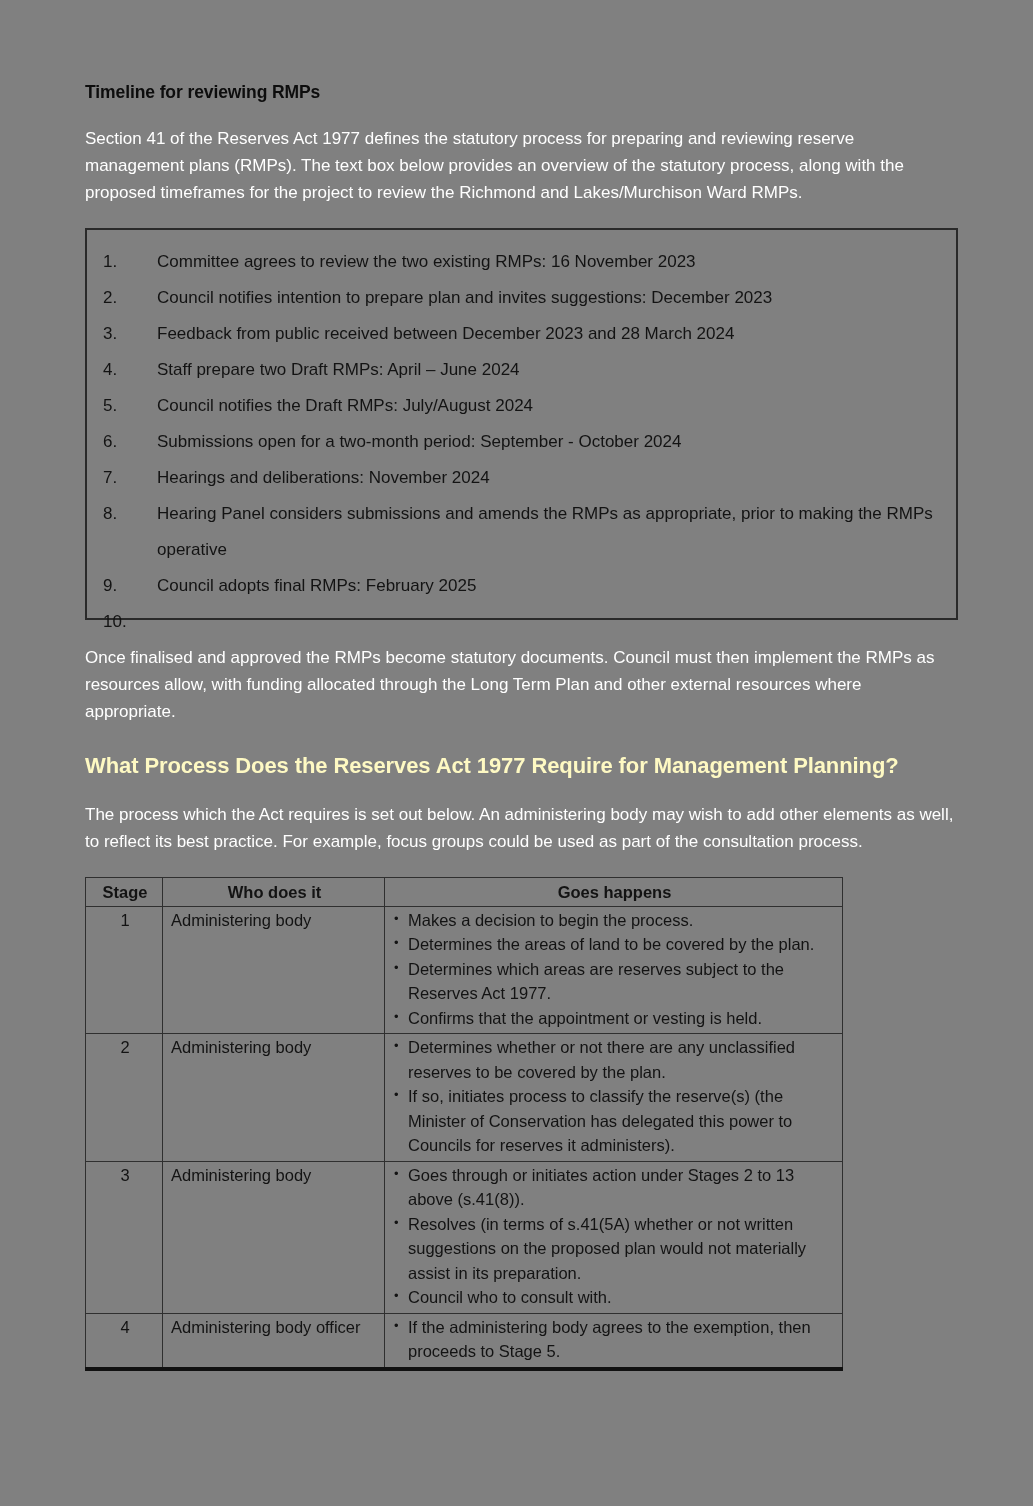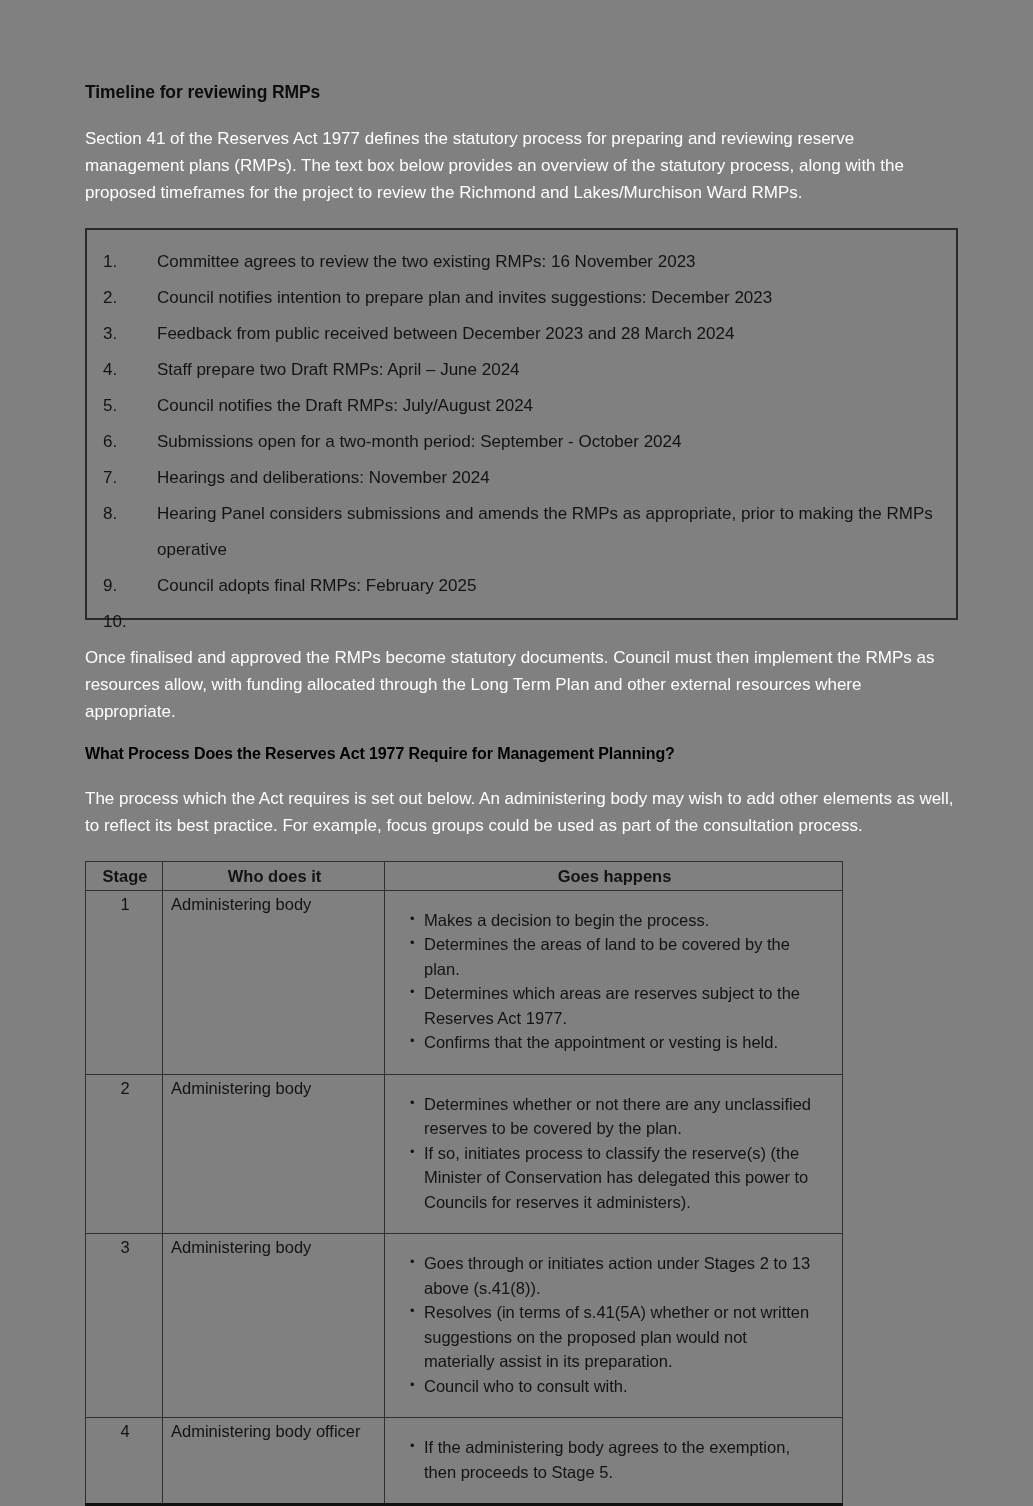--- a/index.html
+++ b/index.html
@@ -31,34 +31,34 @@
   }
 
   h1.doc-heading {
     font-size: 17.5px;
     font-weight: bold;
     margin: 0 0 22px 0;
     letter-spacing: -0.1px;
     color: #0d0d0d;
   }
   h2.doc-heading {
-    font-size: 16px;
+    font-size: 22px;
     font-weight: bold;
     margin: 0 0 22px 0;
     letter-spacing: -0.1px;
-    color: #000000;
+    color: #fef9c3;
   }
   p.body-para {
     font-size: 17px;
     line-height: 27px;
     margin: 0 0 22px 0;
     color: #ffffff;
     max-width: 870px;
   }
-  p.body-para.tight { margin-bottom: 20px; }
+  p.body-para.tight { margin-bottom: 28px; }
 
   
   .timeline-box {
     border: 2px solid #2a2a2a;
     margin: 0 0 24px 0;
     width: 873px;
     box-sizing: border-box;
     padding: 14px 0 14px 0;
     background: transparent;
   }
@@ -107,21 +107,21 @@
   }
   table.stage-table tr:last-child td {
     border-bottom: 4px solid #111;
   }
   .col-stage { width: 77px; }
   .col-who   { width: 222px; }
   .col-what  { width: auto; }
   td.stage-num { text-align: center; }
   ul.what-list {
     list-style: none;
-    margin: 16px;
+    margin: 0;
     padding: 0;
   }
   ul.what-list li {
     position: relative;
     padding-left: 15px;
     margin: 0;
   }
   ul.what-list li::before {
     content: "\2022";
     position: absolute;

